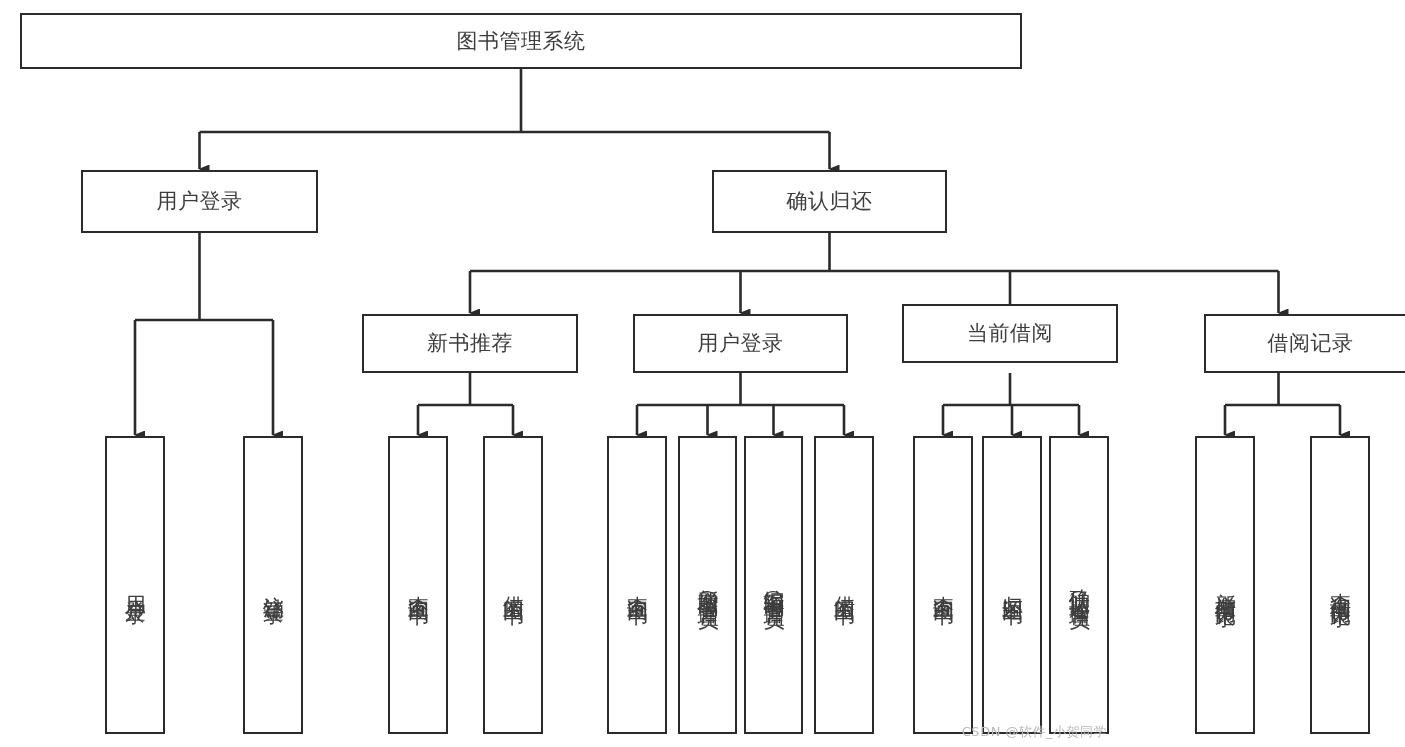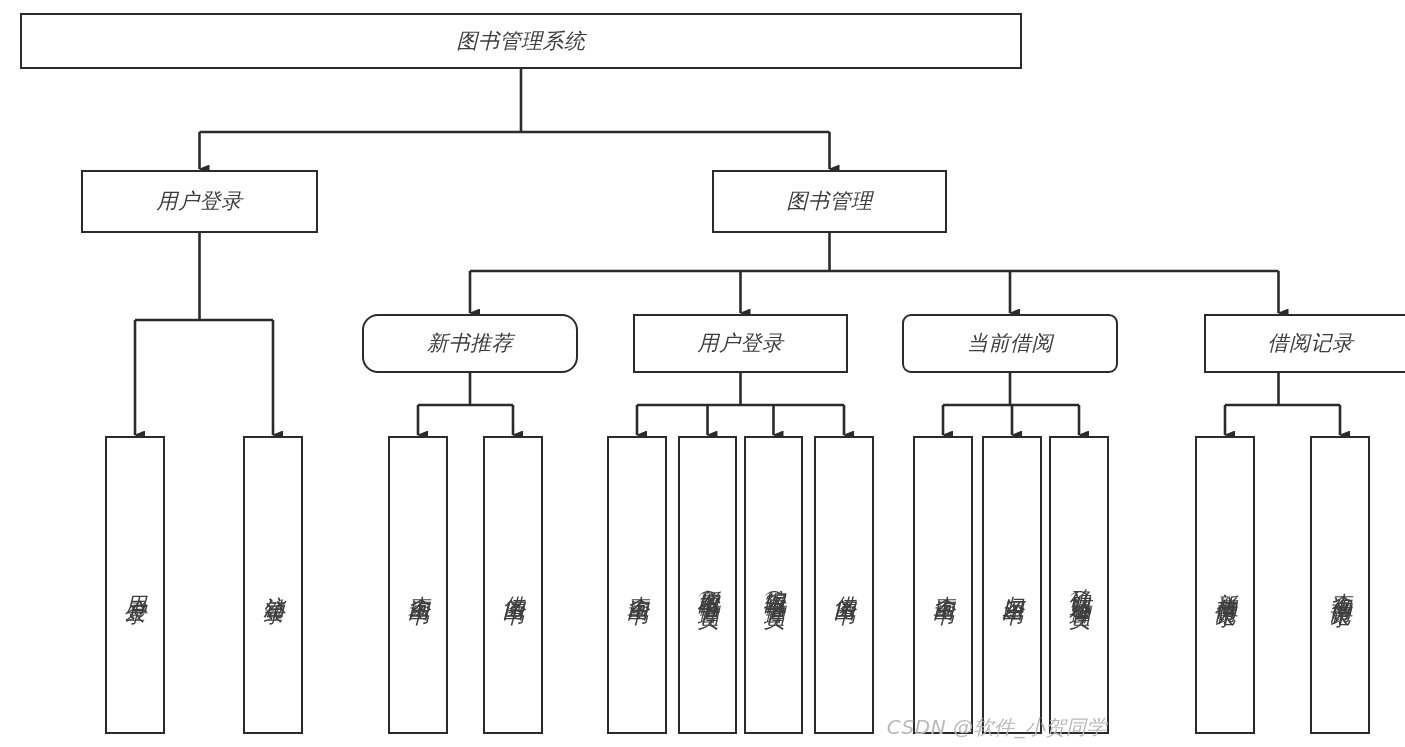--- a/index.html
+++ b/index.html
@@ -12,21 +12,20 @@
     height: 747px;
     font-family: "DejaVu Sans", "Liberation Sans", sans-serif;
     overflow: hidden;
     position: relative;
   }
   #diagram-root {
     position: absolute;
     left: 0; top: 0;
     width: 1117px;
     height: 747px;
-    font-style: italic;
   }
   .node {
     position: absolute;
     box-sizing: border-box;
     background: #ffffff;
     border: 2.5px solid #2b2b2b;
     display: flex;
     align-items: center;
     justify-content: center;
   }
@@ -61,21 +60,21 @@
     position: absolute;
     left: 0; top: 0;
     width: 1405px;
     height: 747px;
     pointer-events: none;
   }
   .watermark {
     position: absolute;
     right: 10px;
     bottom: 6px;
-    font-size: 20px;
+    font-size: 13px;
     color: #b9b9b9;
     letter-spacing: 0.5px;
     white-space: nowrap;
   }
 </style>
 </head>
 <body>
 
 <div id="diagram-root">
   <svg class="edges" viewBox="0 0 1405 747" xmlns="http://www.w3.org/2000/svg">
@@ -121,29 +120,29 @@
       </g>
   </svg>
   <div id="node-layer">
       <div class="node root" style="left: 20px; top: 13px; width: 1002px; height: 56px;">
         <span class="node-label">图书管理系统</span>
       </div>
       <div class="node level1" style="left: 81px; top: 170px; width: 237px; height: 63px;">
         <span class="node-label">用户登录</span>
       </div>
       <div class="node level1" style="left: 712px; top: 170px; width: 235px; height: 63px;">
-        <span class="node-label">图书管理</span>
+        <span class="node-label">确认归还</span>
       </div>
-      <div class="node level2" style="left: 362px; top: 314px; width: 216px; height: 59px; border-radius: 16px;">
+      <div class="node level2" style="left: 362px; top: 314px; width: 216px; height: 59px;">
         <span class="node-label">新书推荐</span>
       </div>
       <div class="node level2" style="left: 633px; top: 314px; width: 215px; height: 59px;">
         <span class="node-label">用户登录</span>
       </div>
-      <div class="node level2" style="left: 902px; top: 314px; width: 216px; height: 59px; border-radius: 9px;">
+      <div class="node level2" style="left: 902px; top: 304px; width: 216px; height: 59px;">
         <span class="node-label">当前借阅</span>
       </div>
       <div class="node level2" style="left: 1172px; top: 314px; width: 213px; height: 59px; margin-left: 32px;">
         <span class="node-label">借阅记录</span>
       </div>
       <div class="node leaf" style="left: 105px; top: 436px; width: 60px; height: 298px;">
         <span class="node-label">用户登录</span>
       </div>
       <div class="node leaf" style="left: 243px; top: 436px; width: 60px; height: 298px;">
         <span class="node-label">注销登录</span>

